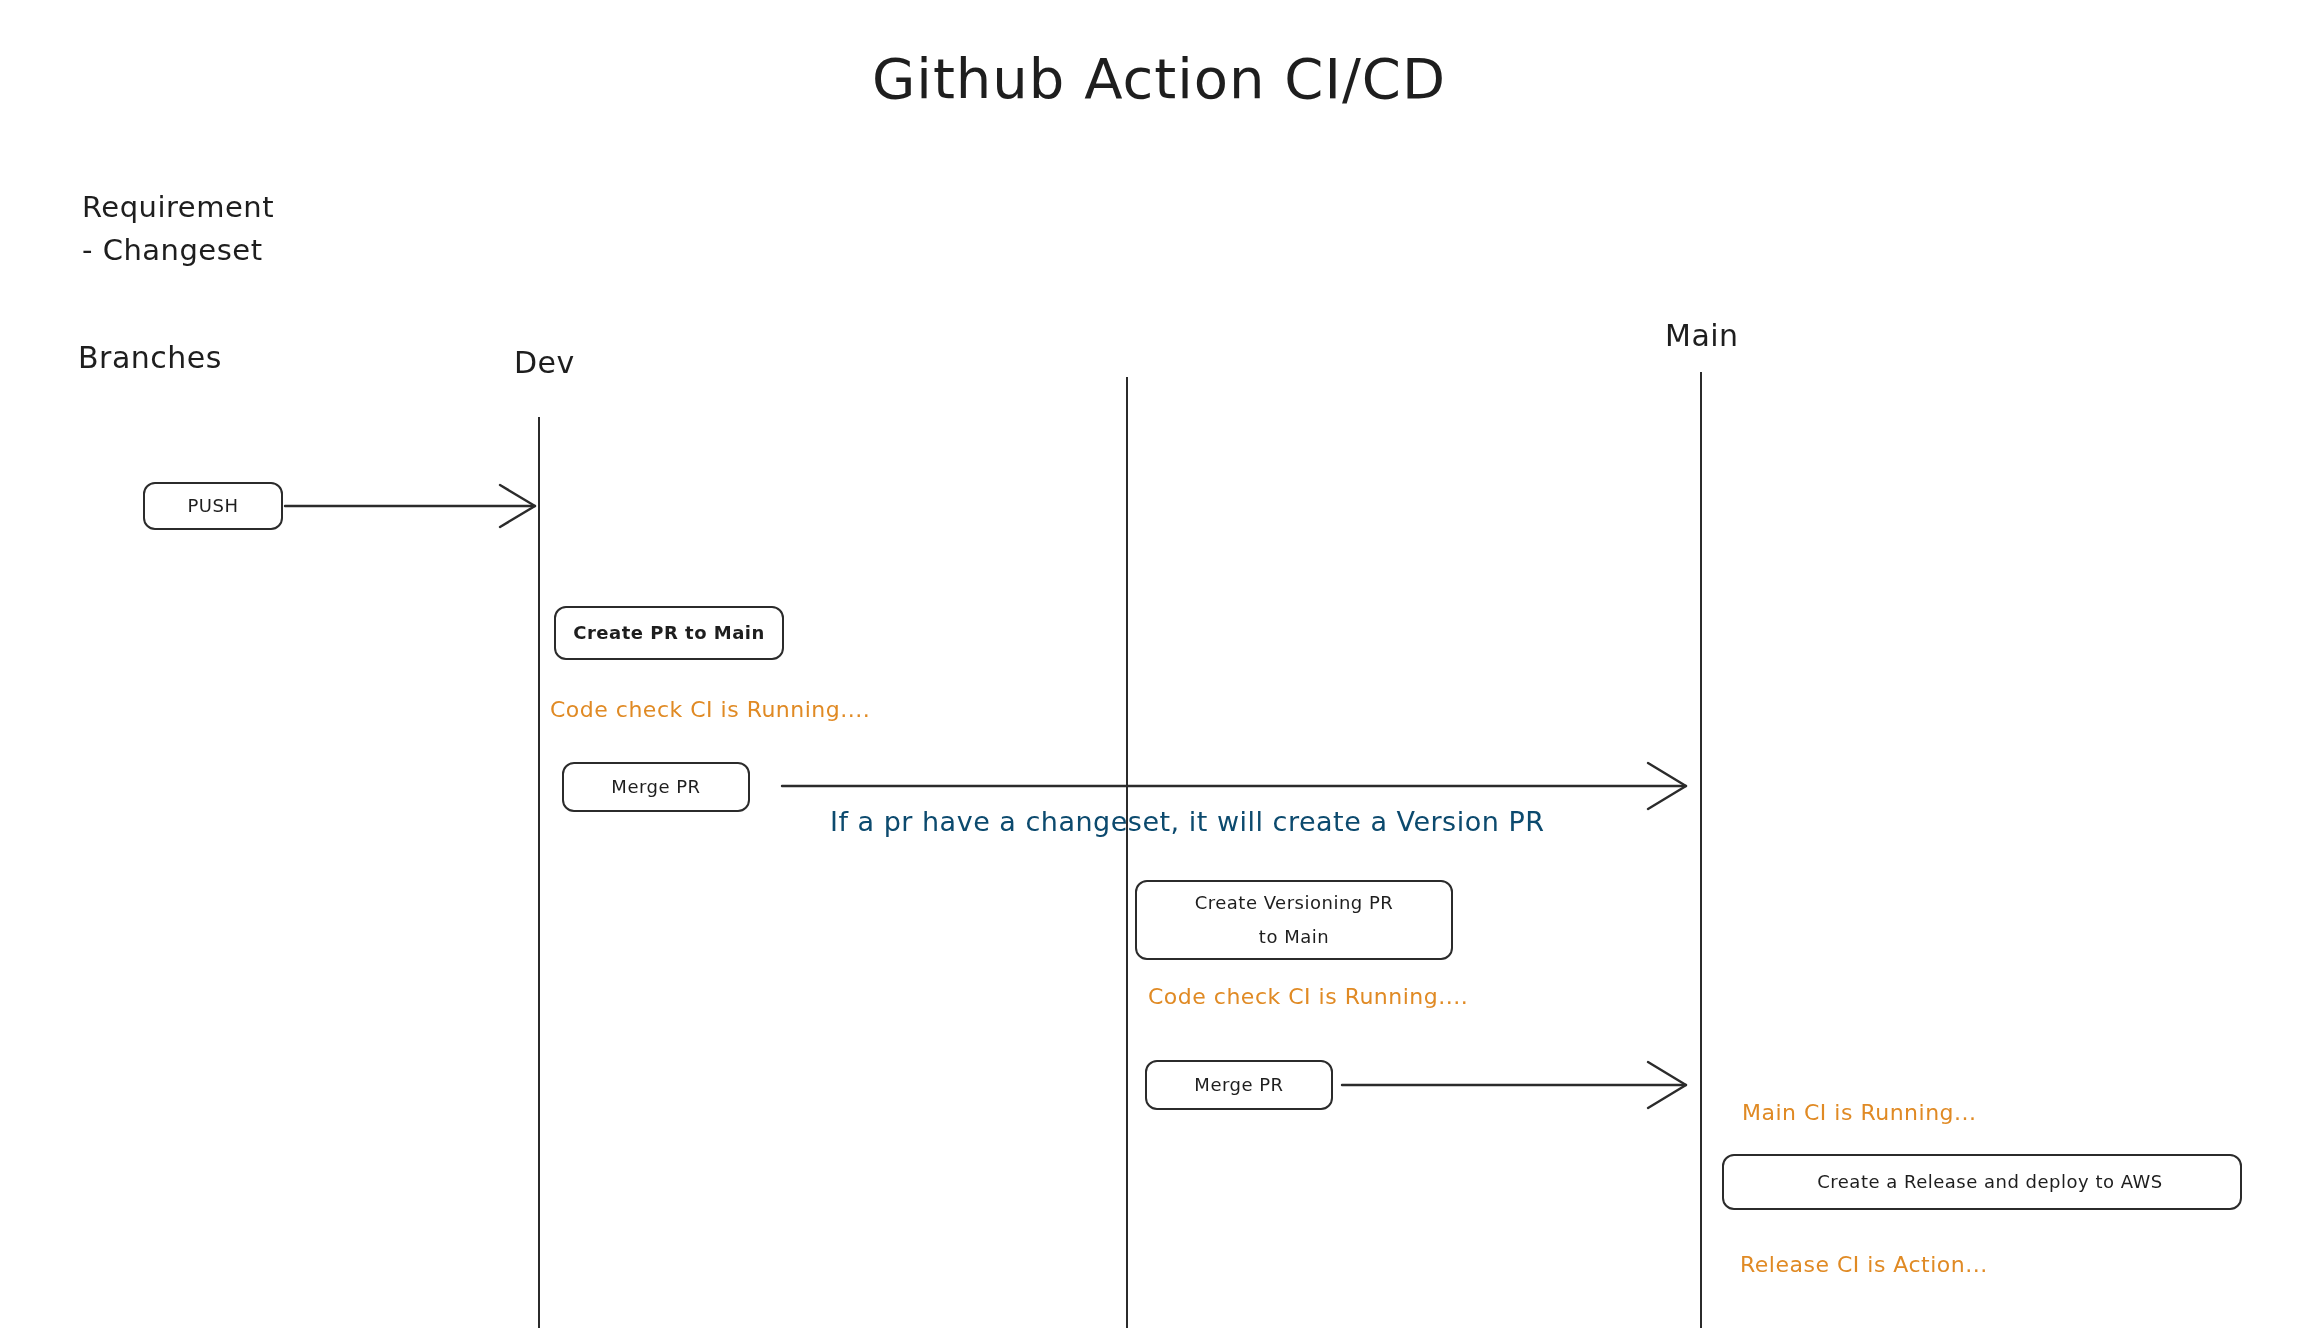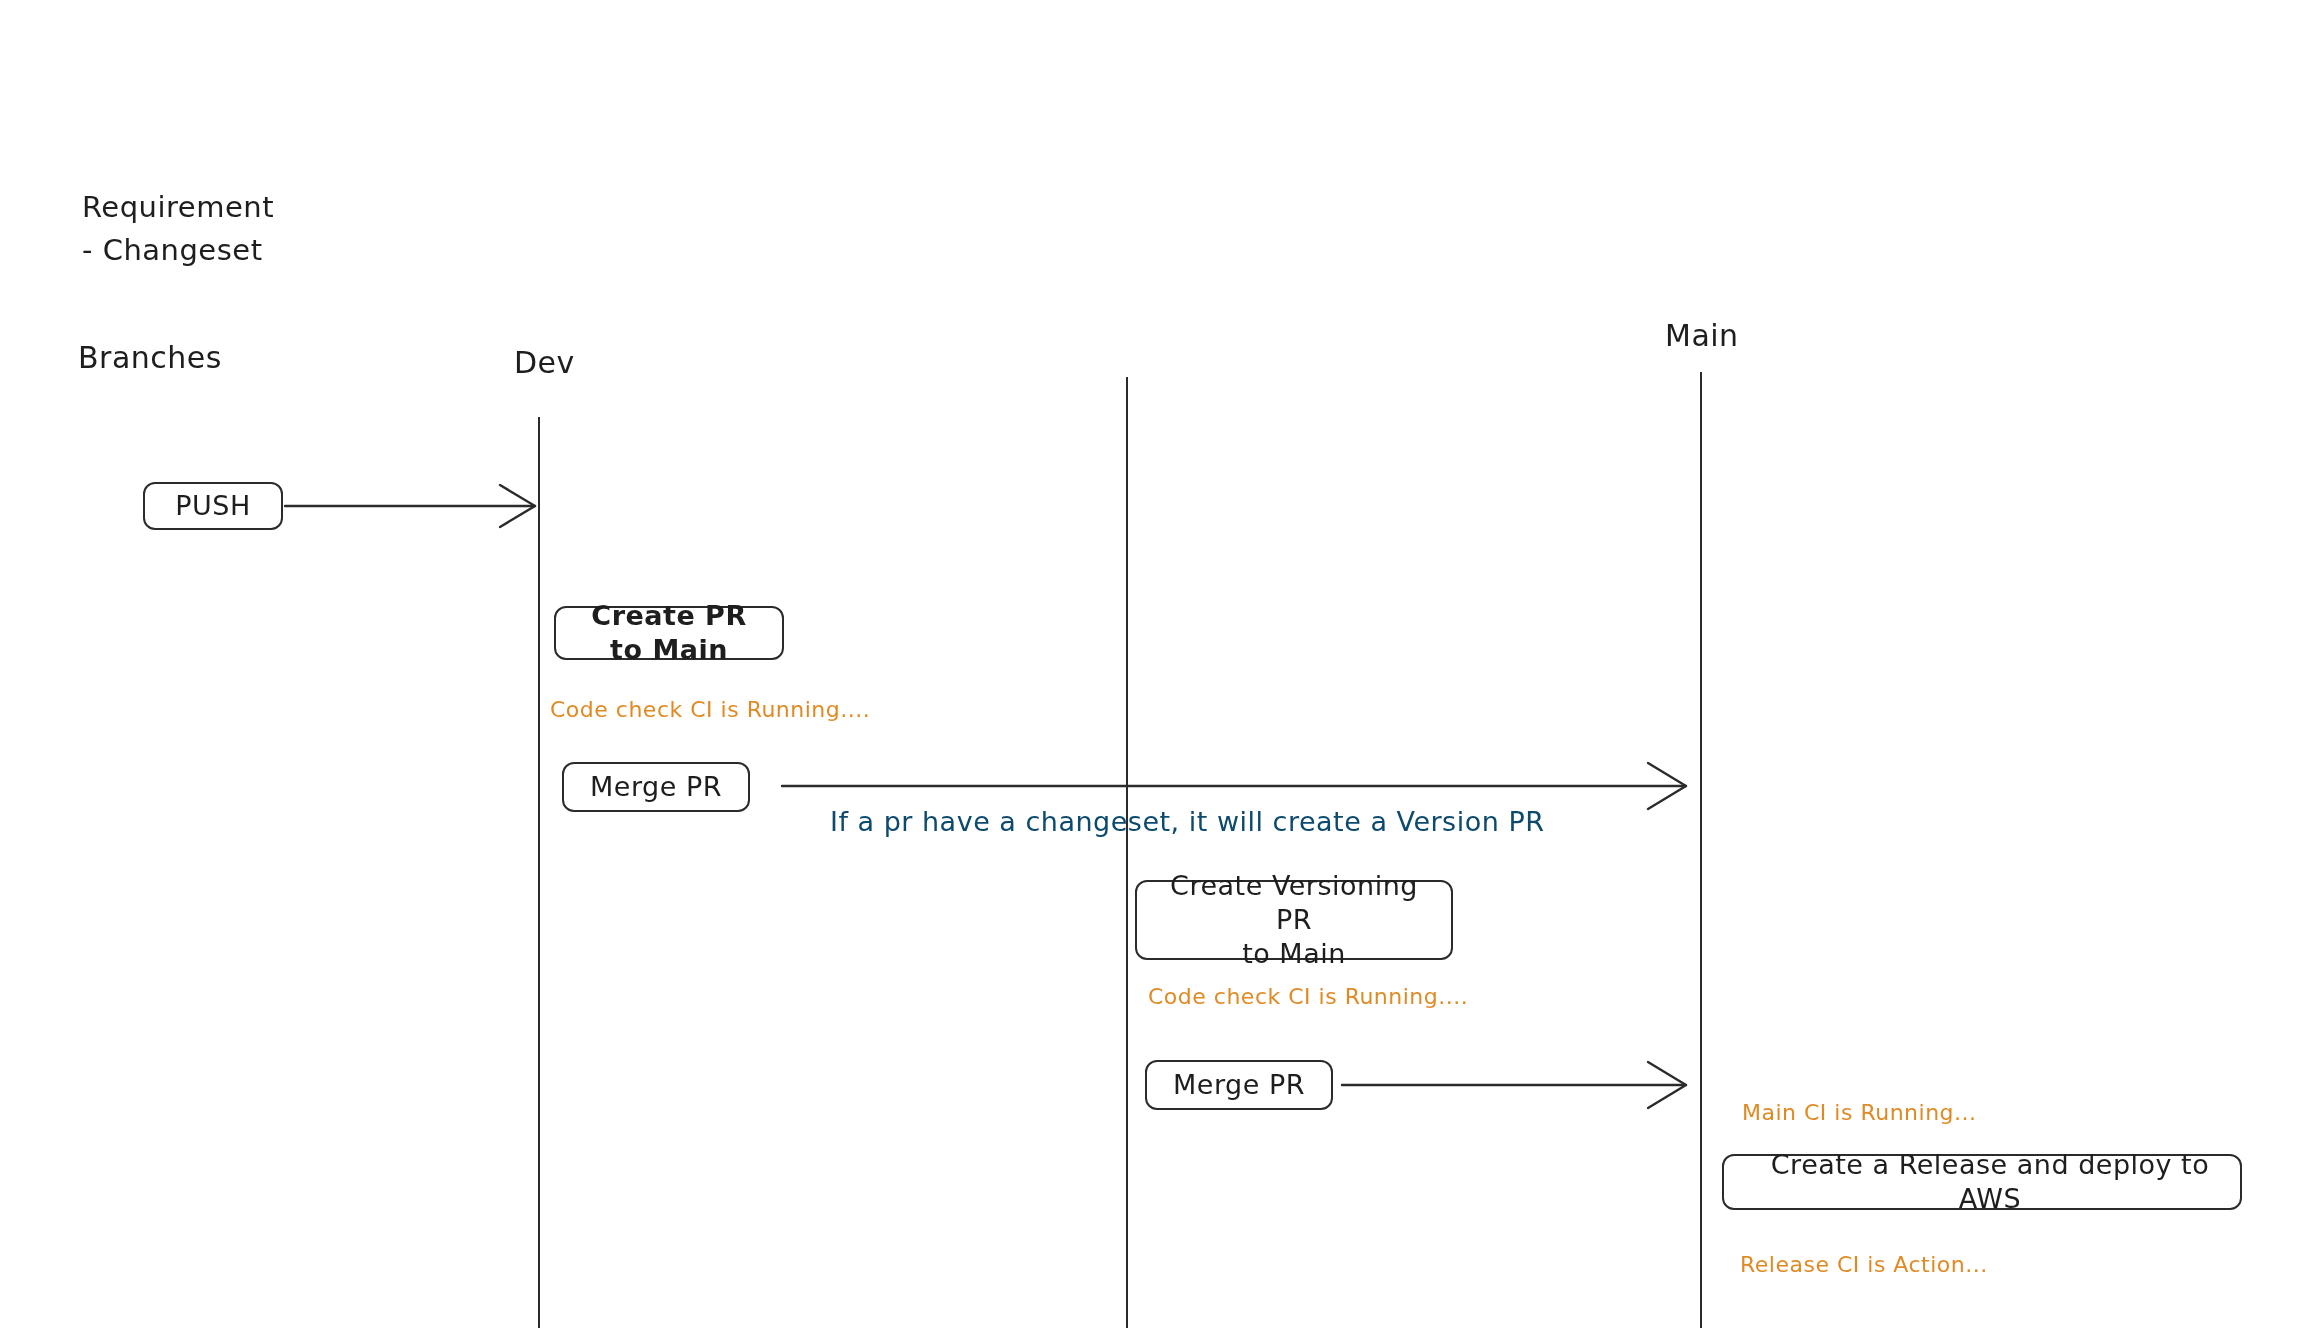--- a/index.html
+++ b/index.html
@@ -70,21 +70,21 @@
     position: absolute;
     box-sizing: border-box;
     border: 2px solid #2b2b2b;
     border-radius: 12px;
     background: #ffffff;
     color: #1e1e1e;
     display: flex;
     align-items: center;
     justify-content: center;
     text-align: center;
-    font-size: 27px;
+    font-size: 18px;
     line-height: 34px;
     padding: 6px 16px;
     white-space: pre-line;
   }
   #box-push             { left: 143px;  top: 482px;  width: 140px; height: 48px; }
   #box-create-pr-main   { left: 554px;  top: 606px;  width: 230px; height: 54px; font-weight: bold; }
   #box-merge-pr-dev     { left: 562px;  top: 762px;  width: 188px; height: 50px; }
   #box-create-version-pr{ left: 1135px; top: 880px;  width: 318px; height: 80px; }
   #box-merge-pr-cs      { left: 1145px; top: 1060px; width: 188px; height: 50px; }
   #box-release-aws      { left: 1722px; top: 1154px; width: 520px; height: 56px; padding-left: 32px; }
@@ -117,20 +117,21 @@
     fill: none;
     stroke-linecap: round;
     stroke-linejoin: round;
   }
 </style>
 </head>
 <body>
 
 <div id="canvas">
 
+  <div id="title" class="hand">Github Action CI/CD</div>
 
   <div id="requirement-block">
     <div class="hand">Requirement</div>
     <div class="hand">- Changeset</div>
   </div>
 
   <div id="label-branches" class="lane-label hand">Branches</div>
   <div id="label-dev" class="lane-label hand">Dev</div>
   <div id="label-main" class="lane-label hand">Main</div>
 

